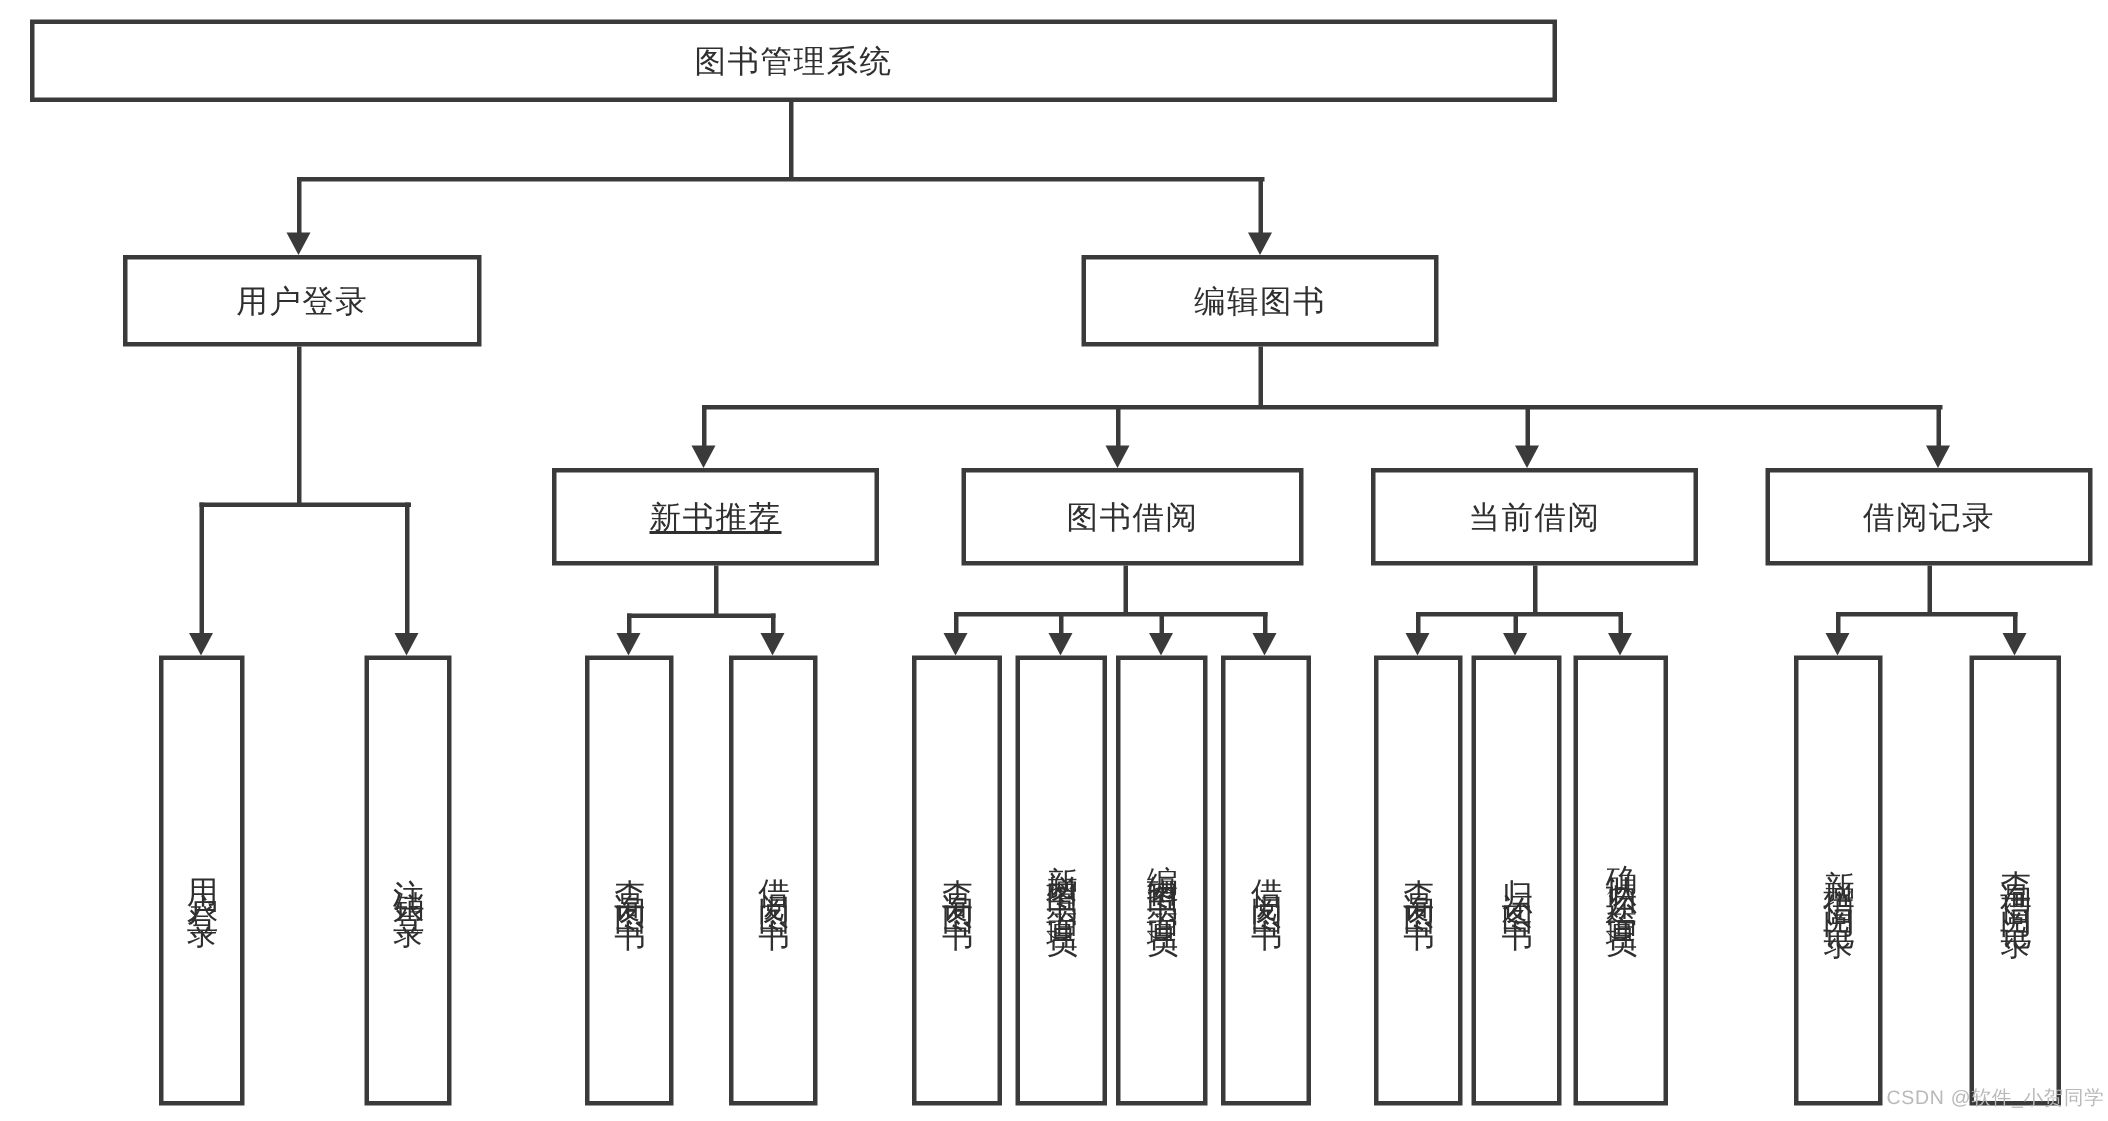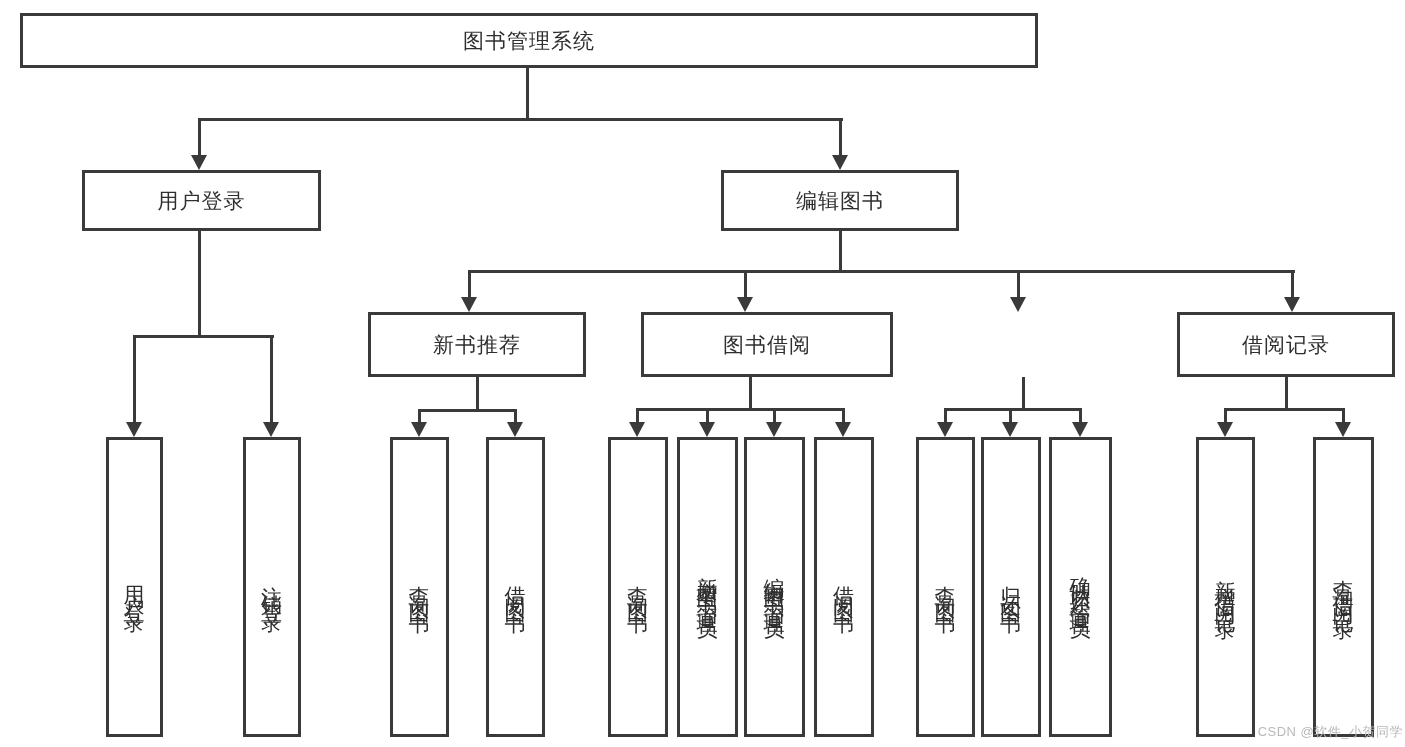--- a/index.html
+++ b/index.html
@@ -40,22 +40,23 @@
 </head>
 <body>
 
 <div class="canvas">
 
   <div class="hbox" style="left:20px;top:13px;width:1018px;height:55px;">图书管理系统</div>
 
   <div class="hbox" style="left:82px;top:170px;width:239px;height:61px;">用户登录</div>
   <div class="hbox" style="left:721px;top:170px;width:238px;height:61px;">编辑图书</div>
 
-  <div class="hbox" style="left:368px;top:312px;width:218px;height:65px;">新书推荐</div>
-  <div class="hbox" style="left:641px;top:312px;width:252px;height:65px;">图书借阅</div>
+  <div class="hbox" style="left:368px;top:312px;width:218px;height:65px;text-decoration:underline;">新书推荐</div>
+  <div class="hbox" style="left:641px;top:312px;width:228px;height:65px;">图书借阅</div>
+  <div class="hbox" style="left:914px;top:312px;width:218px;height:65px;">当前借阅</div>
   <div class="hbox" style="left:1177px;top:312px;width:218px;height:65px;">借阅记录</div>
 
   <div class="vbox" style="left:106px;top:437px;width:57px;height:300px;">用户登录</div>
   <div class="vbox" style="left:243px;top:437px;width:58px;height:300px;">注销登录</div>
 
   <div class="vbox" style="left:390px;top:437px;width:59px;height:300px;">查询图书</div>
   <div class="vbox" style="left:486px;top:437px;width:59px;height:300px;">借阅图书</div>
 
   <div class="vbox" style="left:608px;top:437px;width:60px;height:300px;">查询图书</div>
   <div class="vbox" style="left:677px;top:437px;width:61px;height:300px;letter-spacing:6px;">新增图书（管理员）</div>

